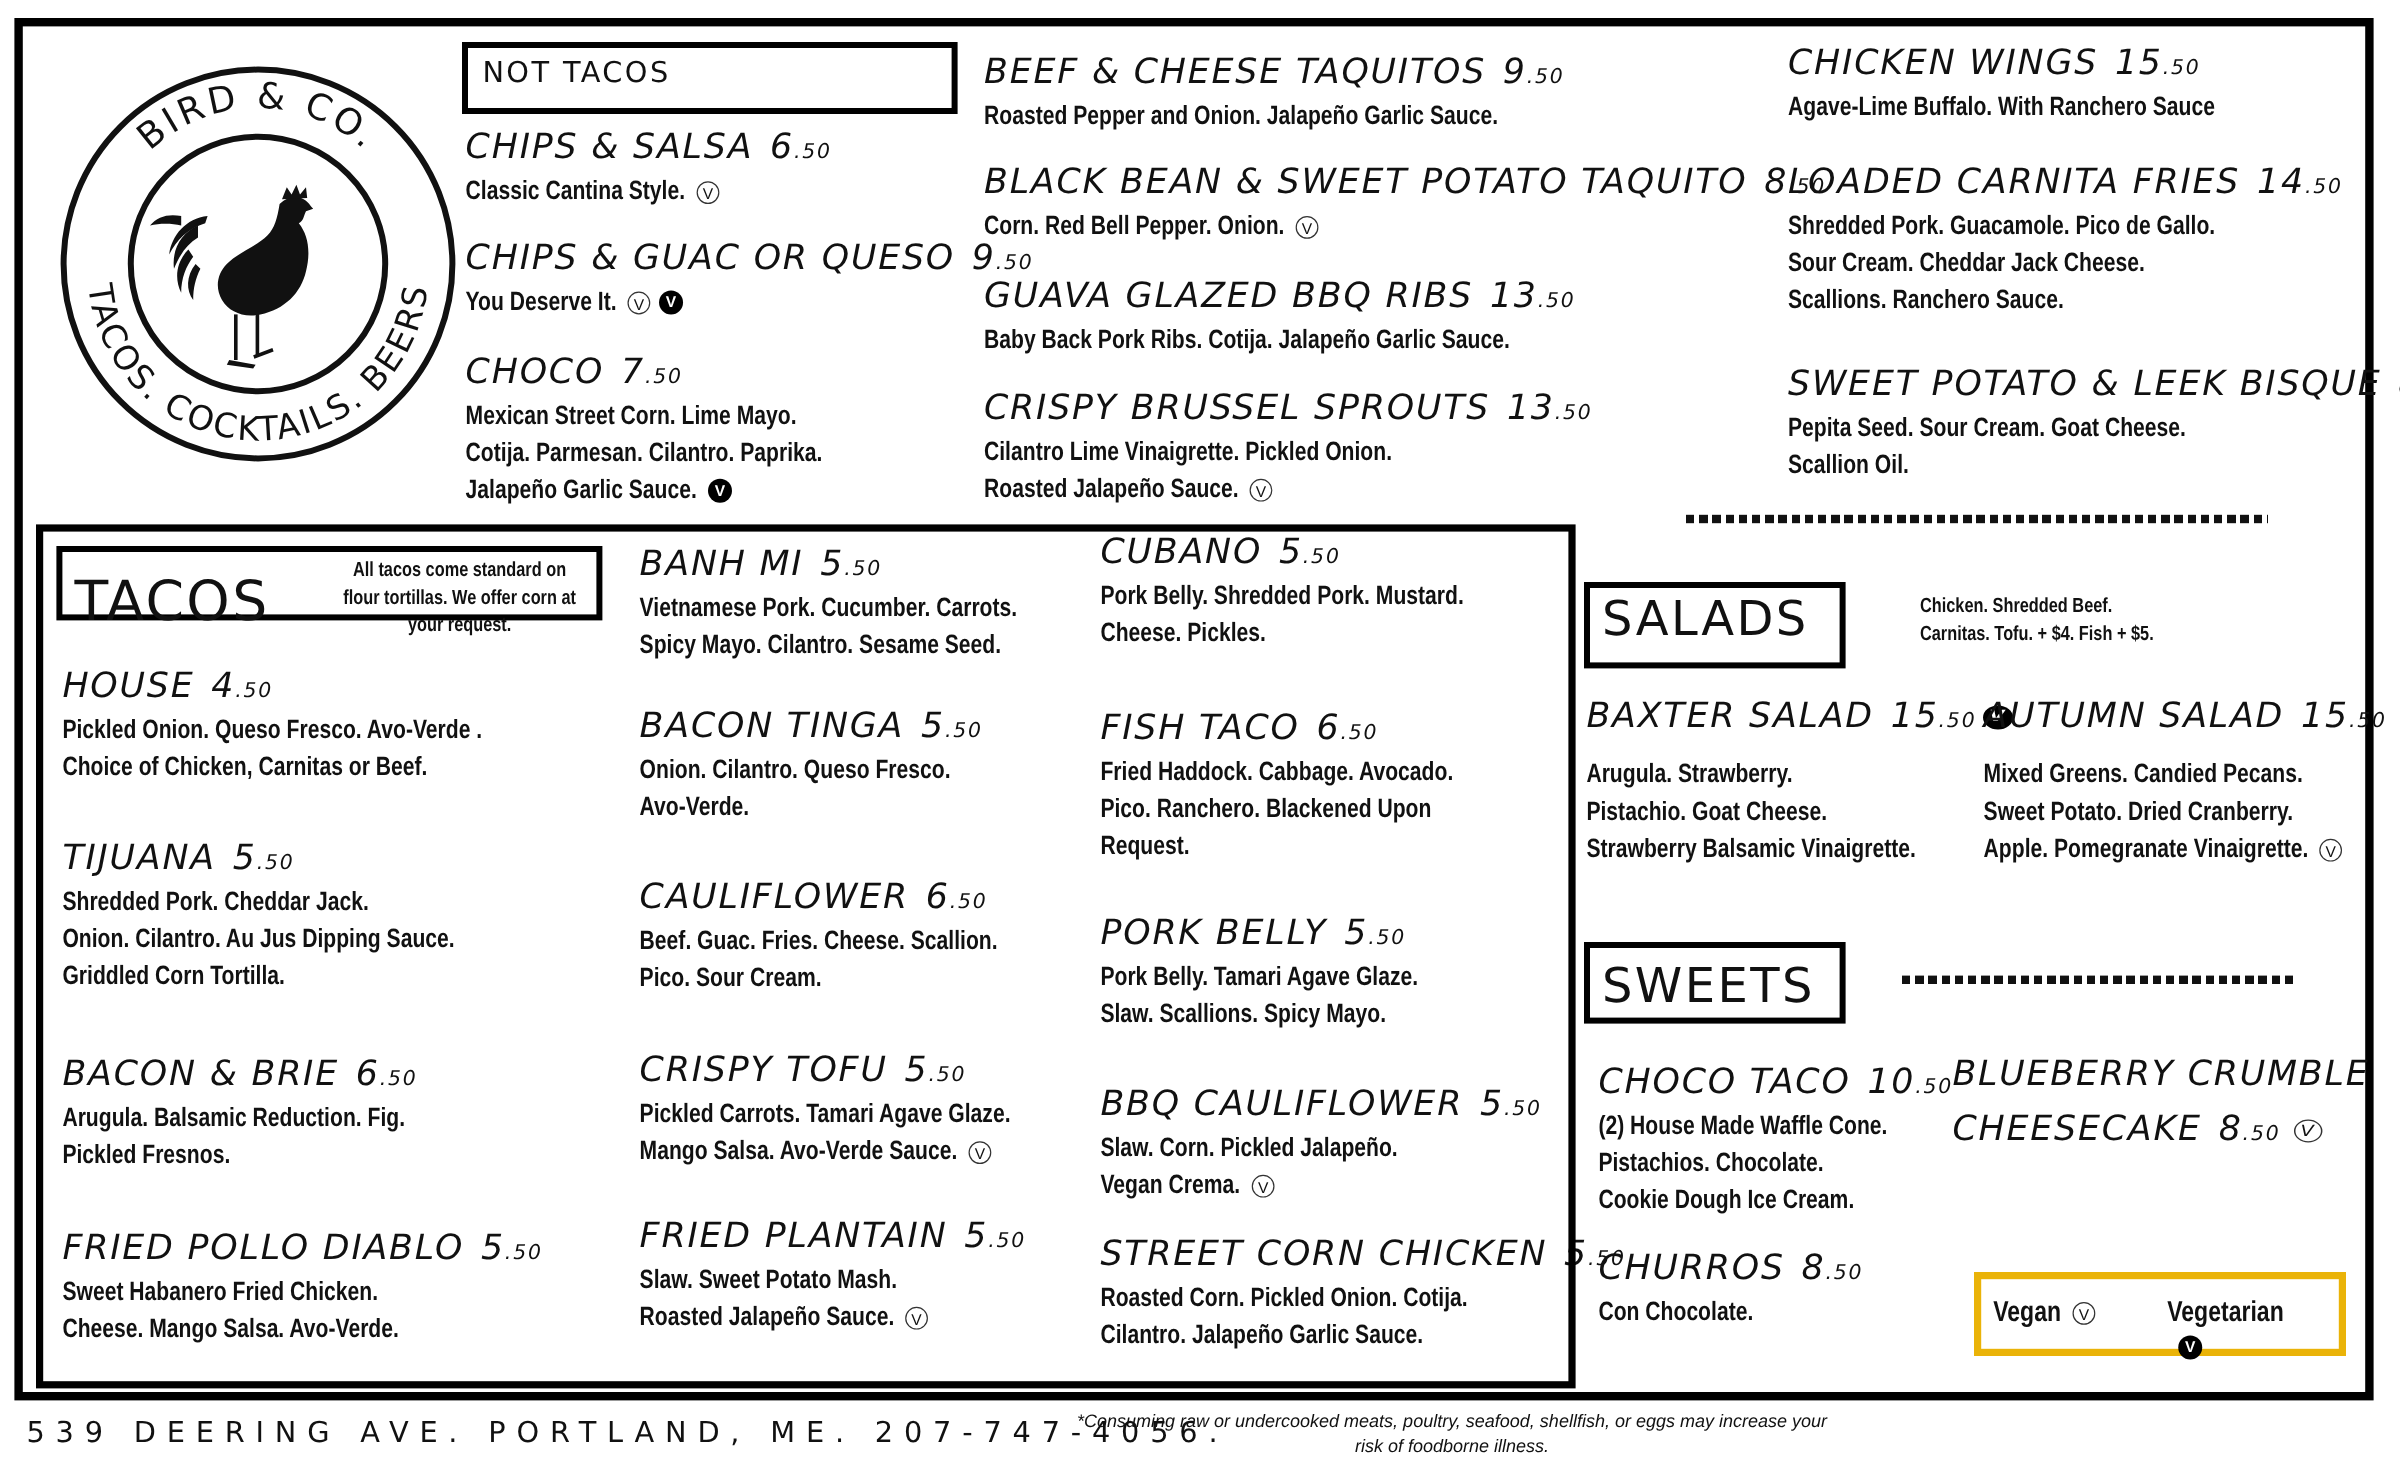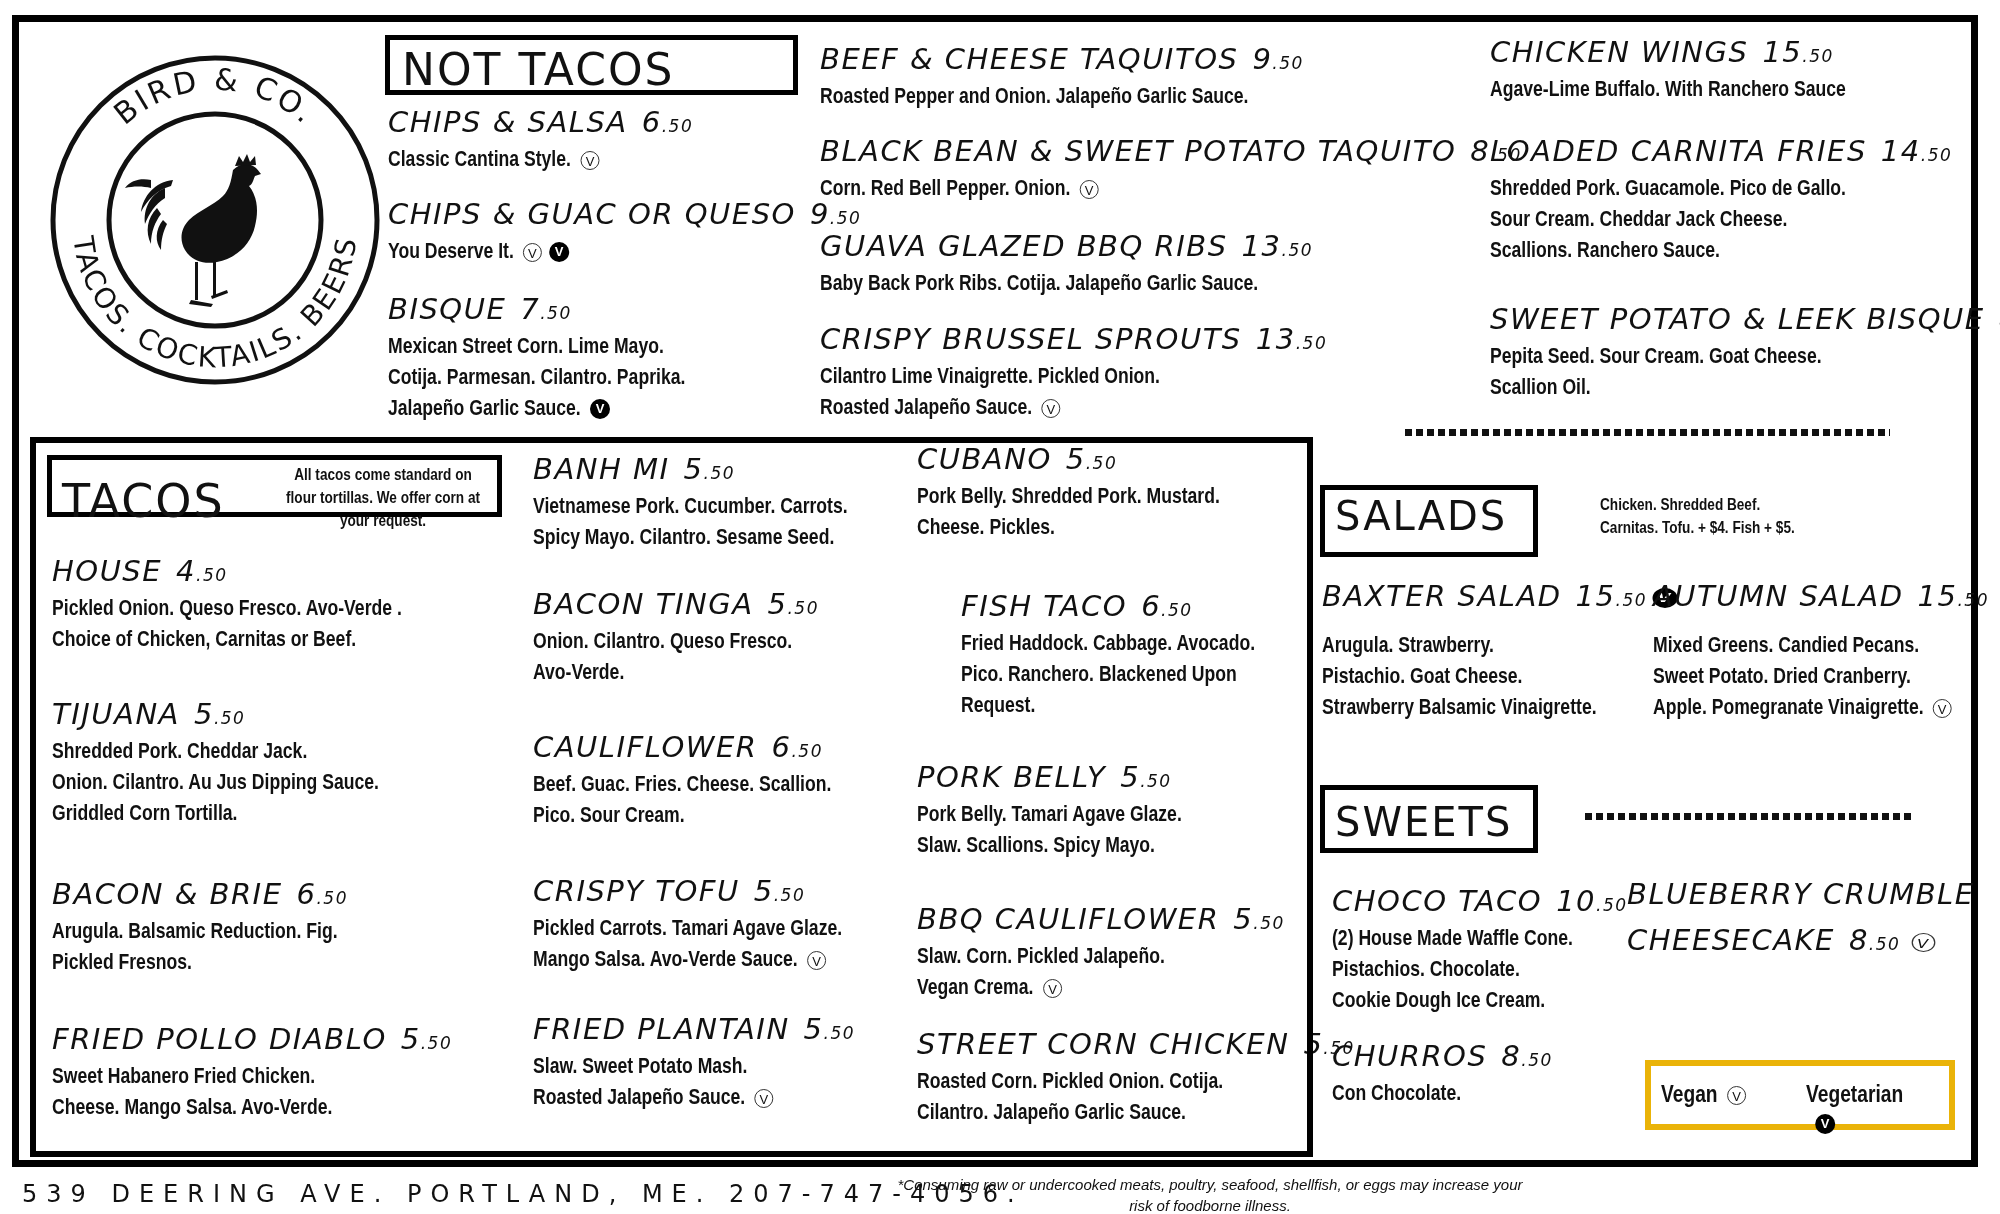--- a/index.html
+++ b/index.html
@@ -53,39 +53,39 @@
       <path d="M118 170 c-8 10 -8 22 -2 30 c0 -10 2 -18 6 -26 z"></path>
       <path d="M106 130 c-10 -2 -20 0 -26 8 c8 -2 18 -2 26 0 z"></path>
       <rect x="150" y="212" width="3" height="38"></rect>
       <rect x="168" y="210" width="3" height="36"></rect>
       <path d="M146 250 l22 4 l-2 3 l-22 -3 z"></path>
       <path d="M166 246 l16 -6 l1 3 l-16 6 z"></path>
     </g>
   </svg>
 </div>
 
-<div class="boxhead" style="left:385px;top:35px;width:413px;height:60px;font-size:44px;padding:8px 0 0 12px;">
+<div class="boxhead" style="left:385px;top:35px;width:413px;height:60px;font-size:24px;padding:8px 0 0 12px;">
   <span>NOT TACOS</span>
 </div>
 
 <div id="items-container">
     <div class="abs" style="left: 388px; top: 108px;">
       <div class="title"><span>CHIPS &amp; SALSA</span><span class="pr"><span>6</span><span class="cents">.50</span></span></div>
       <div class="desc">
         <span class="desc-line"><span>Classic Cantina Style.</span><span class="vg">V</span></span>
       </div>
     </div>
     <div class="abs" style="left: 388px; top: 200px;">
       <div class="title"><span>CHIPS &amp; GUAC OR QUESO</span><span class="pr"><span>9</span><span class="cents">.50</span></span></div>
       <div class="desc">
         <span class="desc-line"><span>You Deserve It.</span><span class="vg">V</span><span class="vt">V</span></span>
       </div>
     </div>
     <div class="abs" style="left: 388px; top: 295px;">
-      <div class="title"><span>BISQUE</span><span class="pr"><span>7</span><span class="cents">.50</span></span></div>
+      <div class="title"><span>CHOCO</span><span class="pr"><span>7</span><span class="cents">.50</span></span></div>
       <div class="desc">
         <span class="desc-line"><span>Mexican Street Corn. Lime Mayo.</span></span>
         <span class="desc-line"><span>Cotija. Parmesan. Cilantro. Paprika.</span></span>
         <span class="desc-line"><span>Jalapeño Garlic Sauce.</span><span class="vt">V</span></span>
       </div>
     </div>
     <div class="abs" style="left: 820px; top: 45px;">
       <div class="title"><span>BEEF &amp; CHEESE TAQUITOS</span><span class="pr"><span>9</span><span class="cents">.50</span></span></div>
       <div class="desc">
         <span class="desc-line"><span>Roasted Pepper and Onion. Jalapeño Garlic Sauce.</span></span>
@@ -195,21 +195,21 @@
         <span class="desc-line"><span>Roasted Jalapeño Sauce.</span><span class="vg">V</span></span>
       </div>
     </div>
     <div class="abs" style="left: 917px; top: 445px;">
       <div class="title"><span>CUBANO</span><span class="pr"><span>5</span><span class="cents">.50</span></span></div>
       <div class="desc">
         <span class="desc-line"><span>Pork Belly. Shredded Pork. Mustard.</span></span>
         <span class="desc-line"><span>Cheese. Pickles.</span></span>
       </div>
     </div>
-    <div class="abs" style="left: 917px; top: 592px; margin-left: 44px;">
+    <div class="abs" style="left: 917px; top: 592px;">
       <div class="title"><span>FISH TACO</span><span class="pr"><span>6</span><span class="cents">.50</span></span></div>
       <div class="desc">
         <span class="desc-line"><span>Fried Haddock. Cabbage. Avocado.</span></span>
         <span class="desc-line"><span>Pico. Ranchero. Blackened Upon</span></span>
         <span class="desc-line"><span>Request.</span></span>
       </div>
     </div>
     <div class="abs" style="left: 917px; top: 763px;">
       <div class="title"><span>PORK BELLY</span><span class="pr"><span>5</span><span class="cents">.50</span></span></div>
       <div class="desc">

